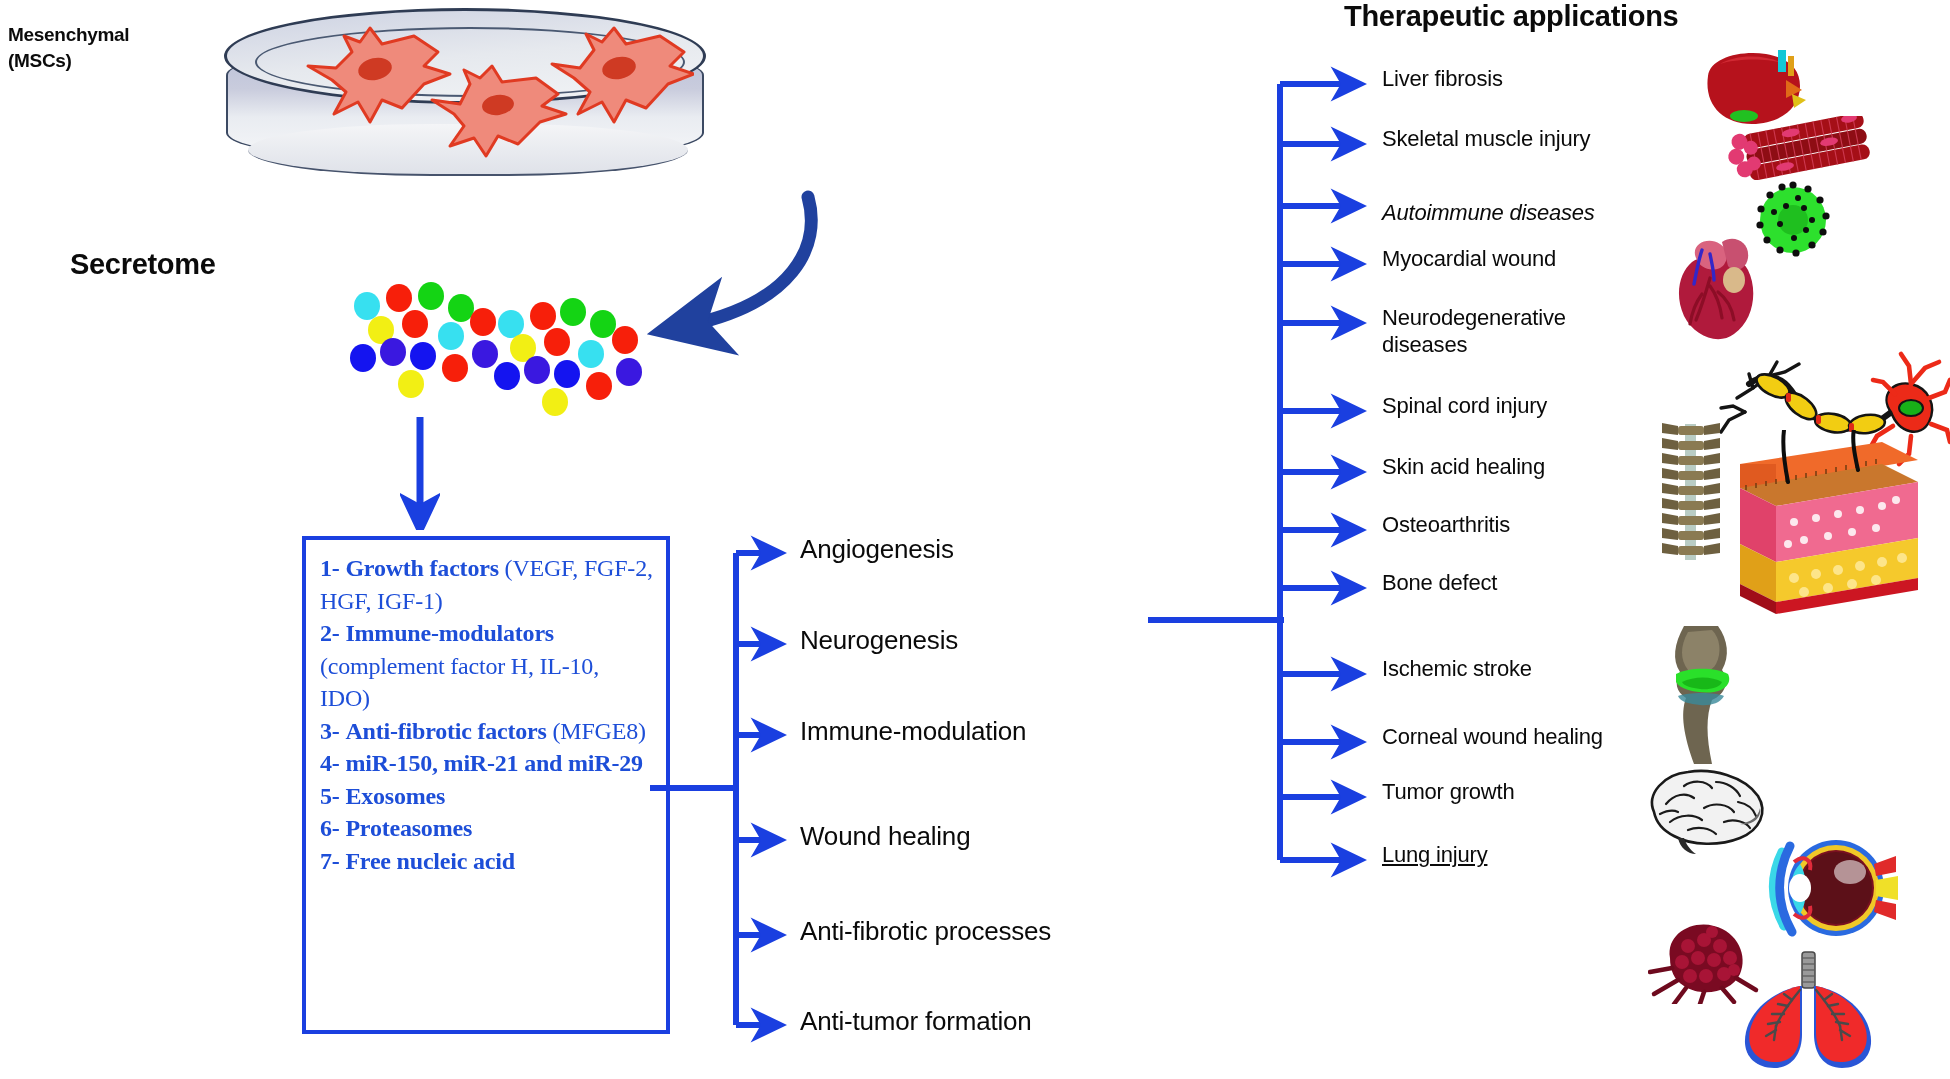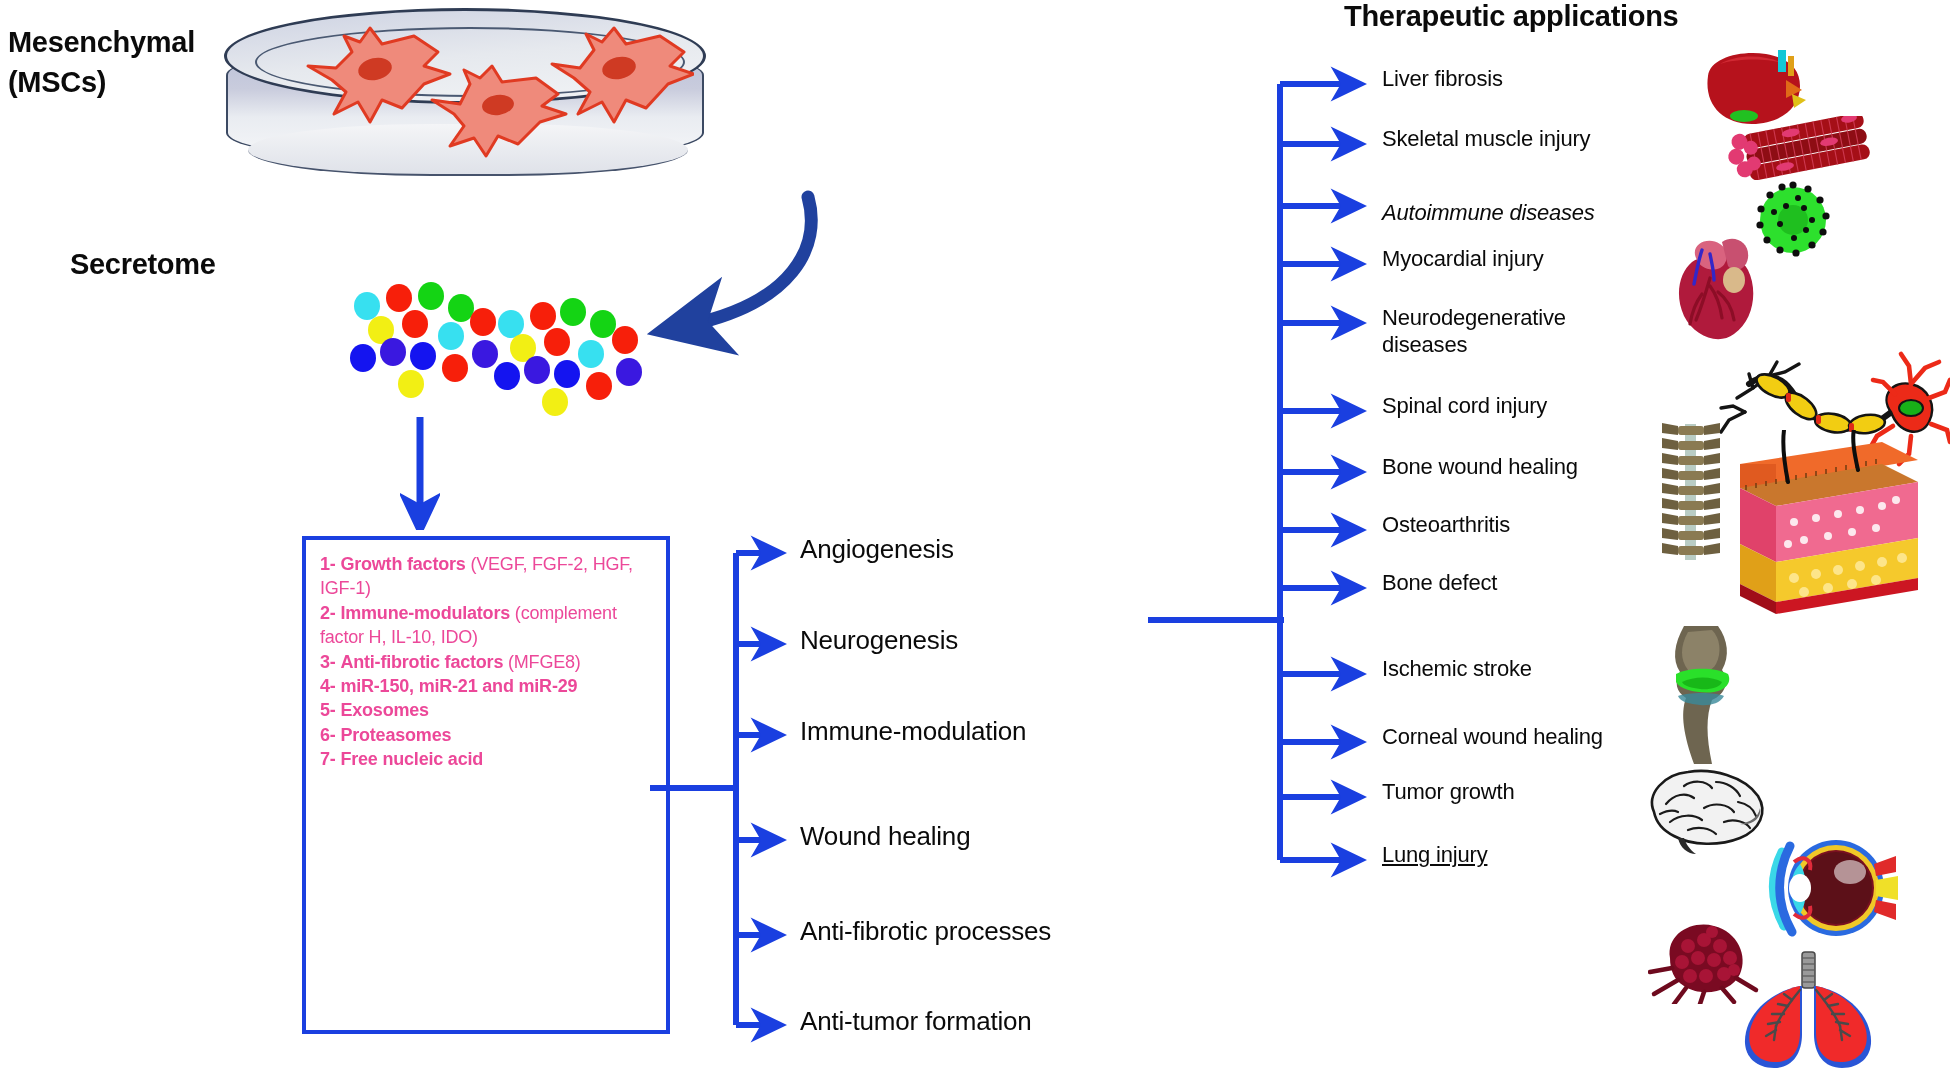--- a/index.html
+++ b/index.html
@@ -10,21 +10,21 @@
     overflow: hidden;
   }
   #stage { position: relative; width: 1950px; height: 1079px; background: #fff; }
 
   
   .abs { position: absolute; }
 
   
   #msc-label {
     left: 8px; top: 22px; width: 230px;
-    font-size: 29px; font-weight: bold; color: #0b0b0b;
+    font-size: 19px; font-weight: bold; color: #0b0b0b;
     line-height: 1.38; letter-spacing: -0.3px;
   }
   #secretome-label {
     left: 70px; top: 248px; width: 230px;
     font-size: 29px; font-weight: bold; color: #0b0b0b;
     letter-spacing: -0.3px;
   }
 
   
   #dish { left: 222px; top: 6px; width: 490px; height: 182px; }
@@ -67,22 +67,23 @@
   #down-arrow { left: 400px; top: 415px; width: 40px; height: 115px; }
 
   
   #secretome-box {
     left: 302px; top: 536px; width: 368px; height: 498px;
     border: 4px solid #1a3fe0;
     background: #fff;
     padding: 12px 12px 8px 14px;
   }
   #secretome-box .line {
-    font-size: 18px; color: #ec4899; line-height: 1.355;
+    font-size: 24px; color: #1d4ed8; line-height: 1.355;
     letter-spacing: -0.2px;
+    font-family: Liberation Serif, serif;
   }
   #secretome-box b { font-weight: bold; }
 
   
   #mid-tree { left: 650px; top: 520px; width: 540px; height: 530px; }
   #mid-tree .label {
     position:absolute; left: 150px;
     font-size: 26px; color:#0a0a0a; white-space: nowrap;
     letter-spacing: -0.2px;
   }
@@ -264,24 +265,24 @@
       <path d="M10 634 L78 634" stroke="#1a3fe0" stroke-width="6" fill="none" marker-end="url(#rHead)"></path>
       <path d="M10 702 L78 702" stroke="#1a3fe0" stroke-width="6" fill="none" marker-end="url(#rHead)"></path>
       <path d="M10 757 L78 757" stroke="#1a3fe0" stroke-width="6" fill="none" marker-end="url(#rHead)"></path>
       <path d="M10 820 L78 820" stroke="#1a3fe0" stroke-width="6" fill="none" marker-end="url(#rHead)"></path>
       <path d="M10 800 L10 820" stroke="#1a3fe0" stroke-width="6" fill="none"></path>
     </svg>
 
     <div class="label" style="top:26px;">Liver fibrosis</div>
     <div class="label" style="top:86px;">Skeletal muscle injury</div>
     <div class="label" style="top:160px;font-style:italic;">Autoimmune diseases</div>
-    <div class="label" style="top:206px;">Myocardial injury</div>
+    <div class="label" style="top:206px;">Myocardial wound</div>
     <div class="label" style="top:265px; width:210px;">Neurodegenerative diseases</div>
     <div class="label" style="top:353px;">Spinal cord injury</div>
-    <div class="label" style="top:414px;">Bone wound healing</div>
+    <div class="label" style="top:414px;">Skin acid healing</div>
     <div class="label" style="top:472px;">Osteoarthritis</div>
     <div class="label" style="top:530px;">Bone  defect</div>
     <div class="label" style="top:616px;">Ischemic stroke</div>
     <div class="label" style="top:684px;">Corneal wound healing</div>
     <div class="label" style="top:739px;">Tumor growth</div>
     <div class="label" style="top:802px;text-decoration:underline;">Lung injury</div>
   </div>
 
   <svg class="ricon" style="left:1700px; top:50px;" width="110" height="82" viewBox="0 0 110 82">
     <path d="M8 26 C10 8, 40 0, 66 4 C88 8, 100 18, 100 36 C100 58, 80 74, 52 74 C22 74, 4 54, 8 26 Z" fill="#b6121c"></path>

